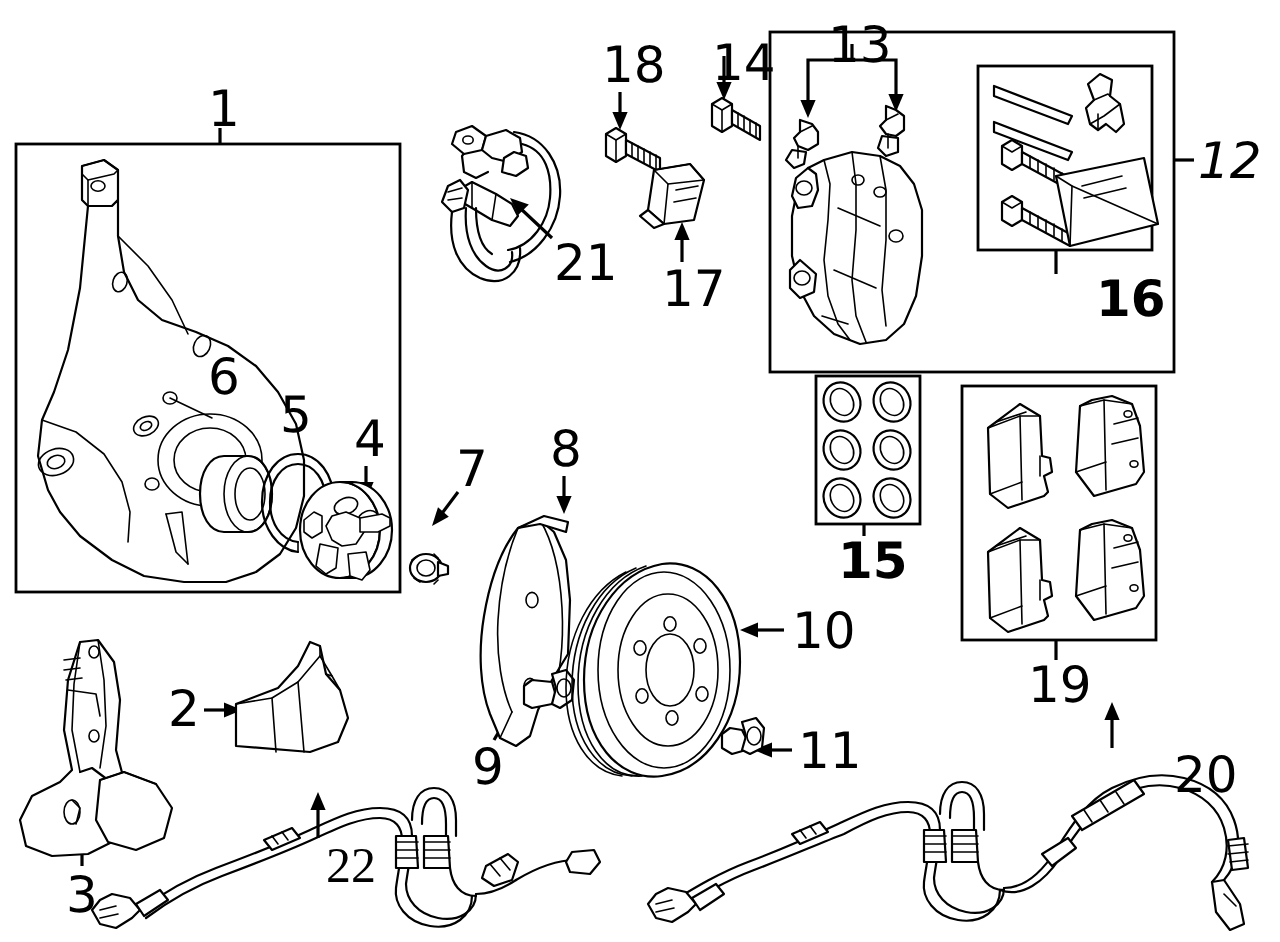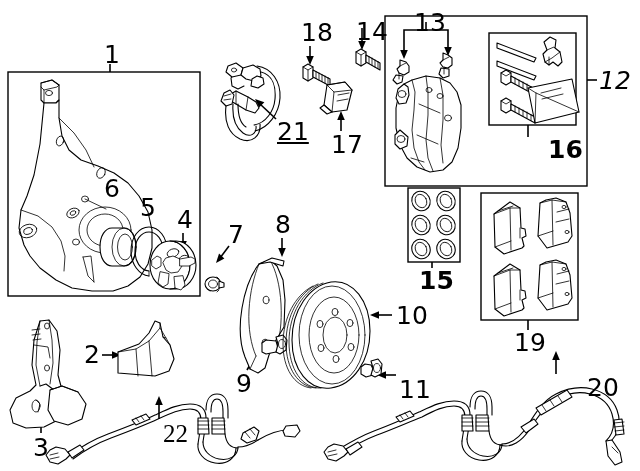--- a/index.html
+++ b/index.html
@@ -508,26 +508,26 @@
 <span class="lbl" style="left:104px;top:42px;">1</span>
 <span class="lbl" style="left:84px;top:342px;">2</span>
 <span class="lbl" style="left:33px;top:435px;">3</span>
 <span class="lbl" style="left:177px;top:207px;">4</span>
 <span class="lbl" style="left:140px;top:195px;">5</span>
 <span class="lbl" style="left:104px;top:176px;">6</span>
 <span class="lbl" style="left:228px;top:222px;">7</span>
 <span class="lbl" style="left:275px;top:212px;">8</span>
 <span class="lbl" style="left:236px;top:371px;">9</span>
 <span class="lbl" style="left:396px;top:303px;">10</span>
-<span class="lbl" style="left:399px;top:363px;margin-top:14px;">11</span>
+<span class="lbl" style="left:399px;top:363px;">11</span>
 <span class="lbl" style="left:599px;top:68px;font-style:italic;">12</span>
 <span class="lbl" style="left:414px;top:10px;">13</span>
 <span class="lbl" style="left:356px;top:3px;margin-top:16px;">14</span>
 <span class="lbl" style="left:419px;top:268px;font-weight:bold;">15</span>
 <span class="lbl" style="left:548px;top:137px;font-weight:bold;">16</span>
 <span class="lbl" style="left:331px;top:132px;">17</span>
 <span class="lbl" style="left:301px;top:20px;">18</span>
 <span class="lbl" style="left:514px;top:330px;">19</span>
 <span class="lbl" style="left:543px;top:375px;margin-left:44px;">20</span>
-<span class="lbl" style="left:277px;top:119px;text-decoration:underline;">21</span>
+<span class="lbl" style="left:277px;top:119px;">21</span>
 <span class="lbl" style="left:163px;top:421px;font-family:Liberation Serif, serif;">22</span>
 
 </div>
 
 </body></html>

